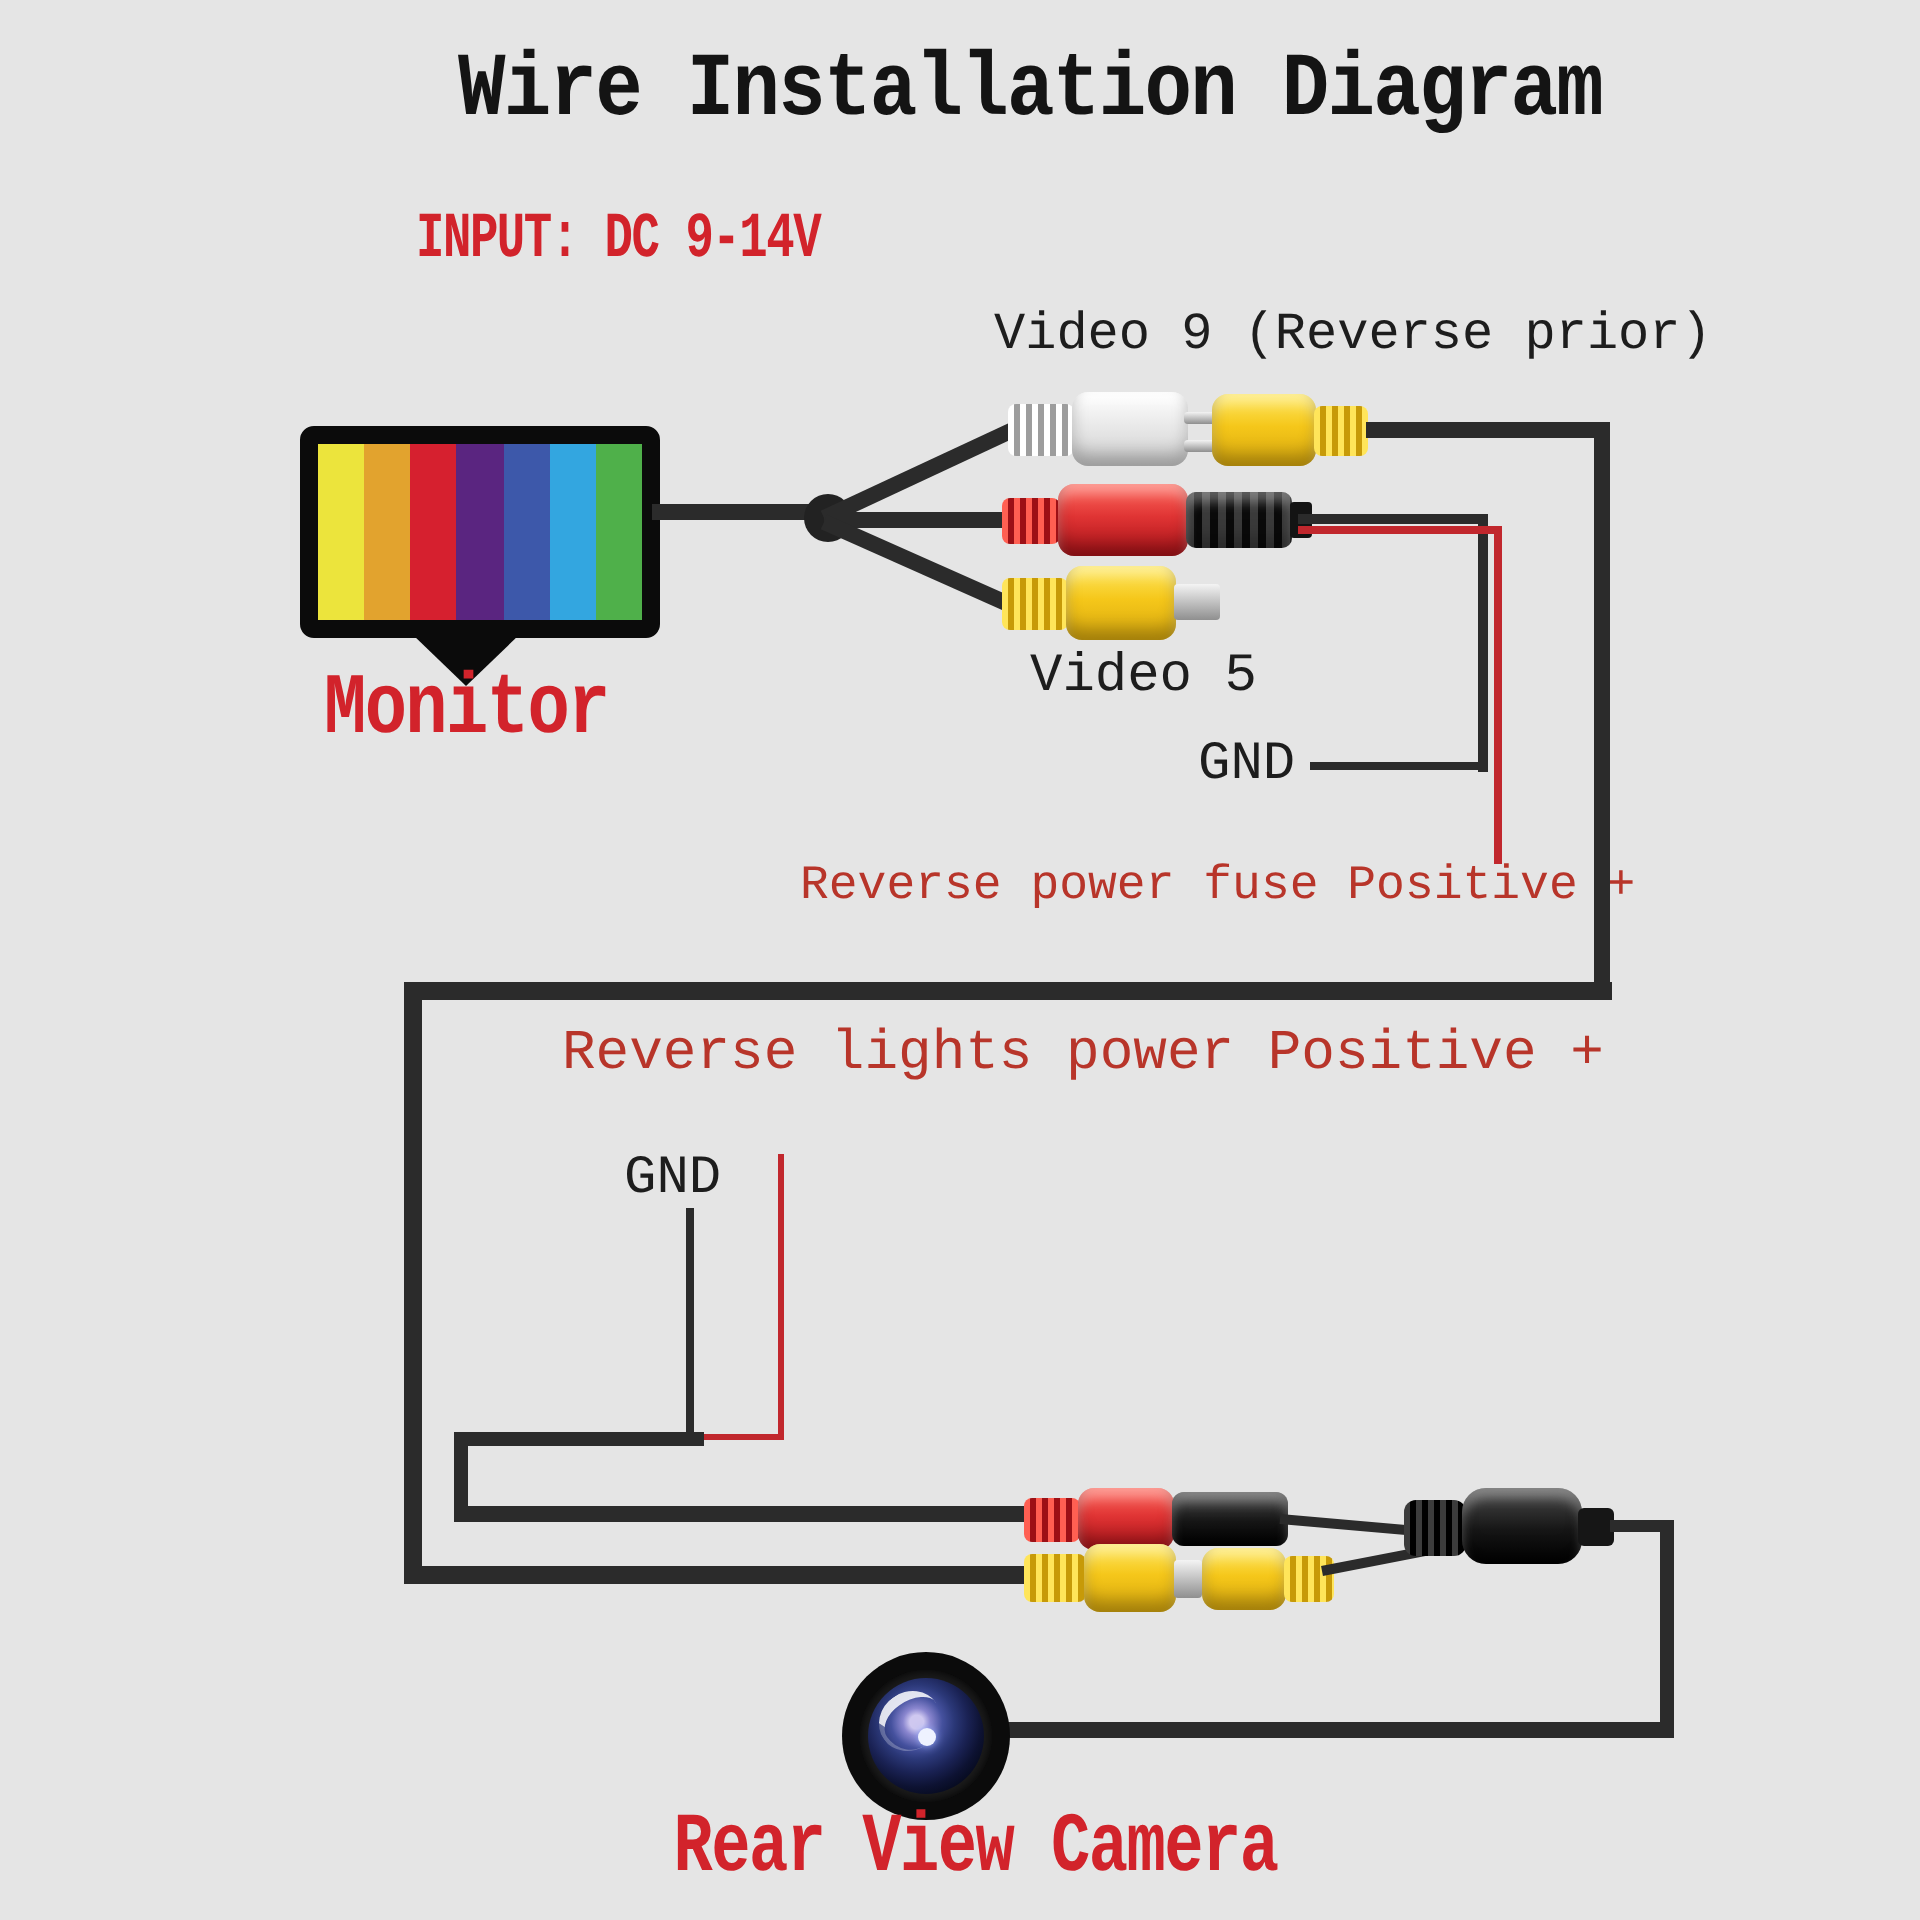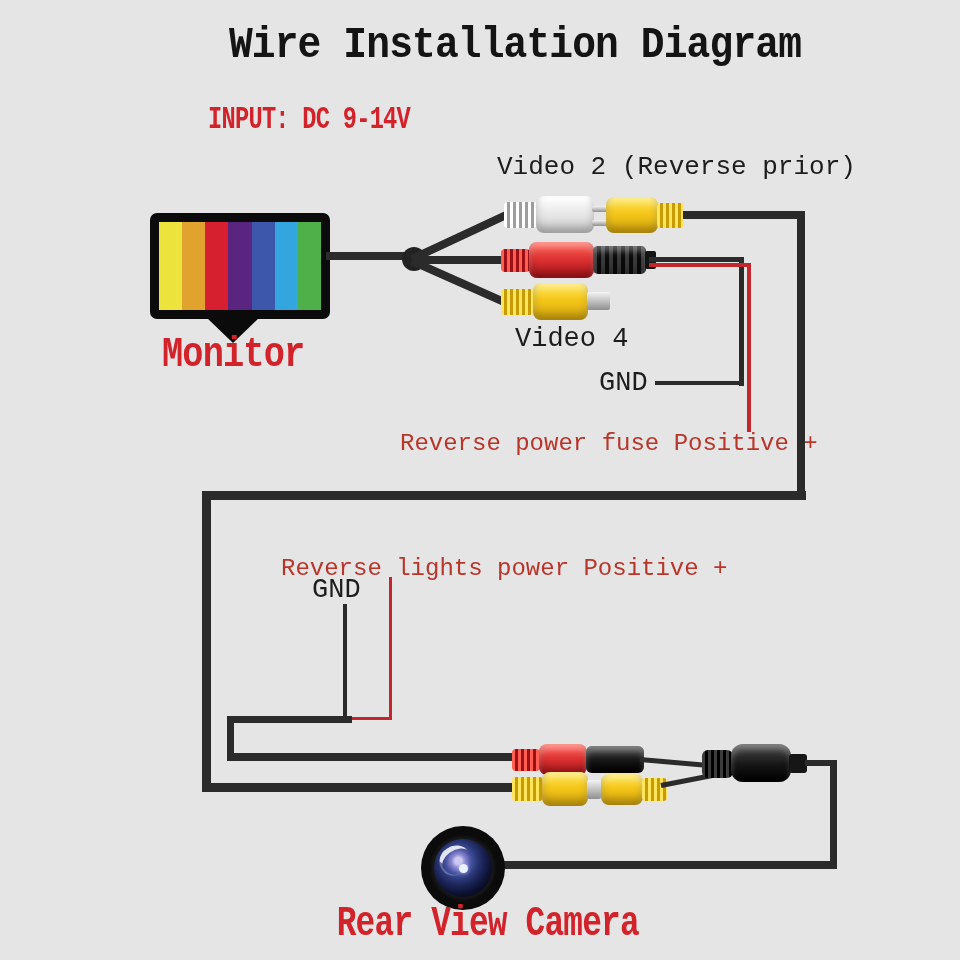--- a/index.html
+++ b/index.html
@@ -49,22 +49,22 @@
   </div>
   <div class="abs" style="left:206px;top:317px;width:0;height:0;border-left:27px solid transparent;border-right:27px solid transparent;border-top:26px solid #0b0b0b;"></div>
   <div class="txt heavy" style="left:162px;top:330px;font-size:43px;transform:scaleX(.82);transform-origin:left;">Monitor</div>
 
   <div class="wire" style="left:326px;top:252px;width:80px;height:8px;"></div>
   <div class="abs" style="left:402px;top:247px;width:24px;height:24px;border-radius:50%;background:#222;"></div>
   <div class="wire" style="left:412px;top:255px;width:106px;height:8px;transform:rotate(-25deg);transform-origin:left center;"></div>
   <div class="wire" style="left:412px;top:256px;width:98px;height:8px;"></div>
   <div class="wire" style="left:412px;top:257px;width:106px;height:8px;transform:rotate(24deg);transform-origin:left center;"></div>
 
-  <div class="txt" style="left:497px;top:152px;font-size:26px;">Video 2 (Reverse prior)</div>
-  <div class="txt" style="left:515px;top:324px;font-size:27px;">Video 4</div>
+  <div class="txt" style="left:497px;top:152px;font-size:26px;">Video 9 (Reverse prior)</div>
+  <div class="txt" style="left:515px;top:324px;font-size:27px;">Video 5</div>
   <div class="txt" style="left:599px;top:368px;font-size:27px;">GND</div>
   <div class="txt ann" style="left:400px;top:430px;width:358px;text-align:right;font-size:24px;">Reverse power fuse Positive +</div>
 
   <div class="ridge ridge-white" style="left:504px;top:202px;width:33px;height:26px;"></div>
   <div class="body body-white" style="left:536px;top:196px;width:58px;height:37px;"></div>
   <div class="silver" style="left:592px;top:206px;width:16px;height:6px;"></div>
   <div class="silver" style="left:592px;top:220px;width:16px;height:6px;"></div>
   <div class="body body-yellow" style="left:606px;top:197px;width:52px;height:36px;"></div>
   <div class="ridge ridge-yellow" style="left:657px;top:203px;width:27px;height:25px;"></div>
   <div class="wire" style="left:683px;top:211px;width:122px;height:8px;"></div>
@@ -82,21 +82,21 @@
 
   <div class="ridge ridge-yellow" style="left:501px;top:289px;width:33px;height:26px;"></div>
   <div class="body body-yellow" style="left:533px;top:283px;width:55px;height:37px;"></div>
   <div class="silver" style="left:587px;top:292px;width:23px;height:18px;"></div>
 
   <div class="wire" style="left:797px;top:211px;width:8px;height:289px;"></div>
   <div class="wire" style="left:202px;top:491px;width:604px;height:9px;"></div>
   <div class="wire" style="left:202px;top:491px;width:9px;height:300px;"></div>
   <div class="wire" style="left:202px;top:783px;width:322px;height:9px;"></div>
 
-  <div class="txt ann" style="left:281px;top:555px;font-size:24px;">Reverse lights power Positive +</div>
+  <div class="txt ann" style="left:281px;top:512px;font-size:28px;">Reverse lights power Positive +</div>
   <div class="txt" style="left:312px;top:575px;font-size:27px;">GND</div>
 
   <div class="wire" style="left:343px;top:604px;width:4px;height:116px;"></div>
   <div class="rwire" style="left:389px;top:577px;width:3px;height:143px;"></div>
   <div class="rwire" style="left:346px;top:717px;width:45px;height:3px;"></div>
   <div class="wire" style="left:227px;top:716px;width:125px;height:7px;"></div>
   <div class="wire" style="left:227px;top:716px;width:7px;height:45px;"></div>
   <div class="wire" style="left:227px;top:753px;width:297px;height:8px;"></div>
 
   <div class="ridge ridge-red" style="left:512px;top:749px;width:28px;height:22px;"></div>

